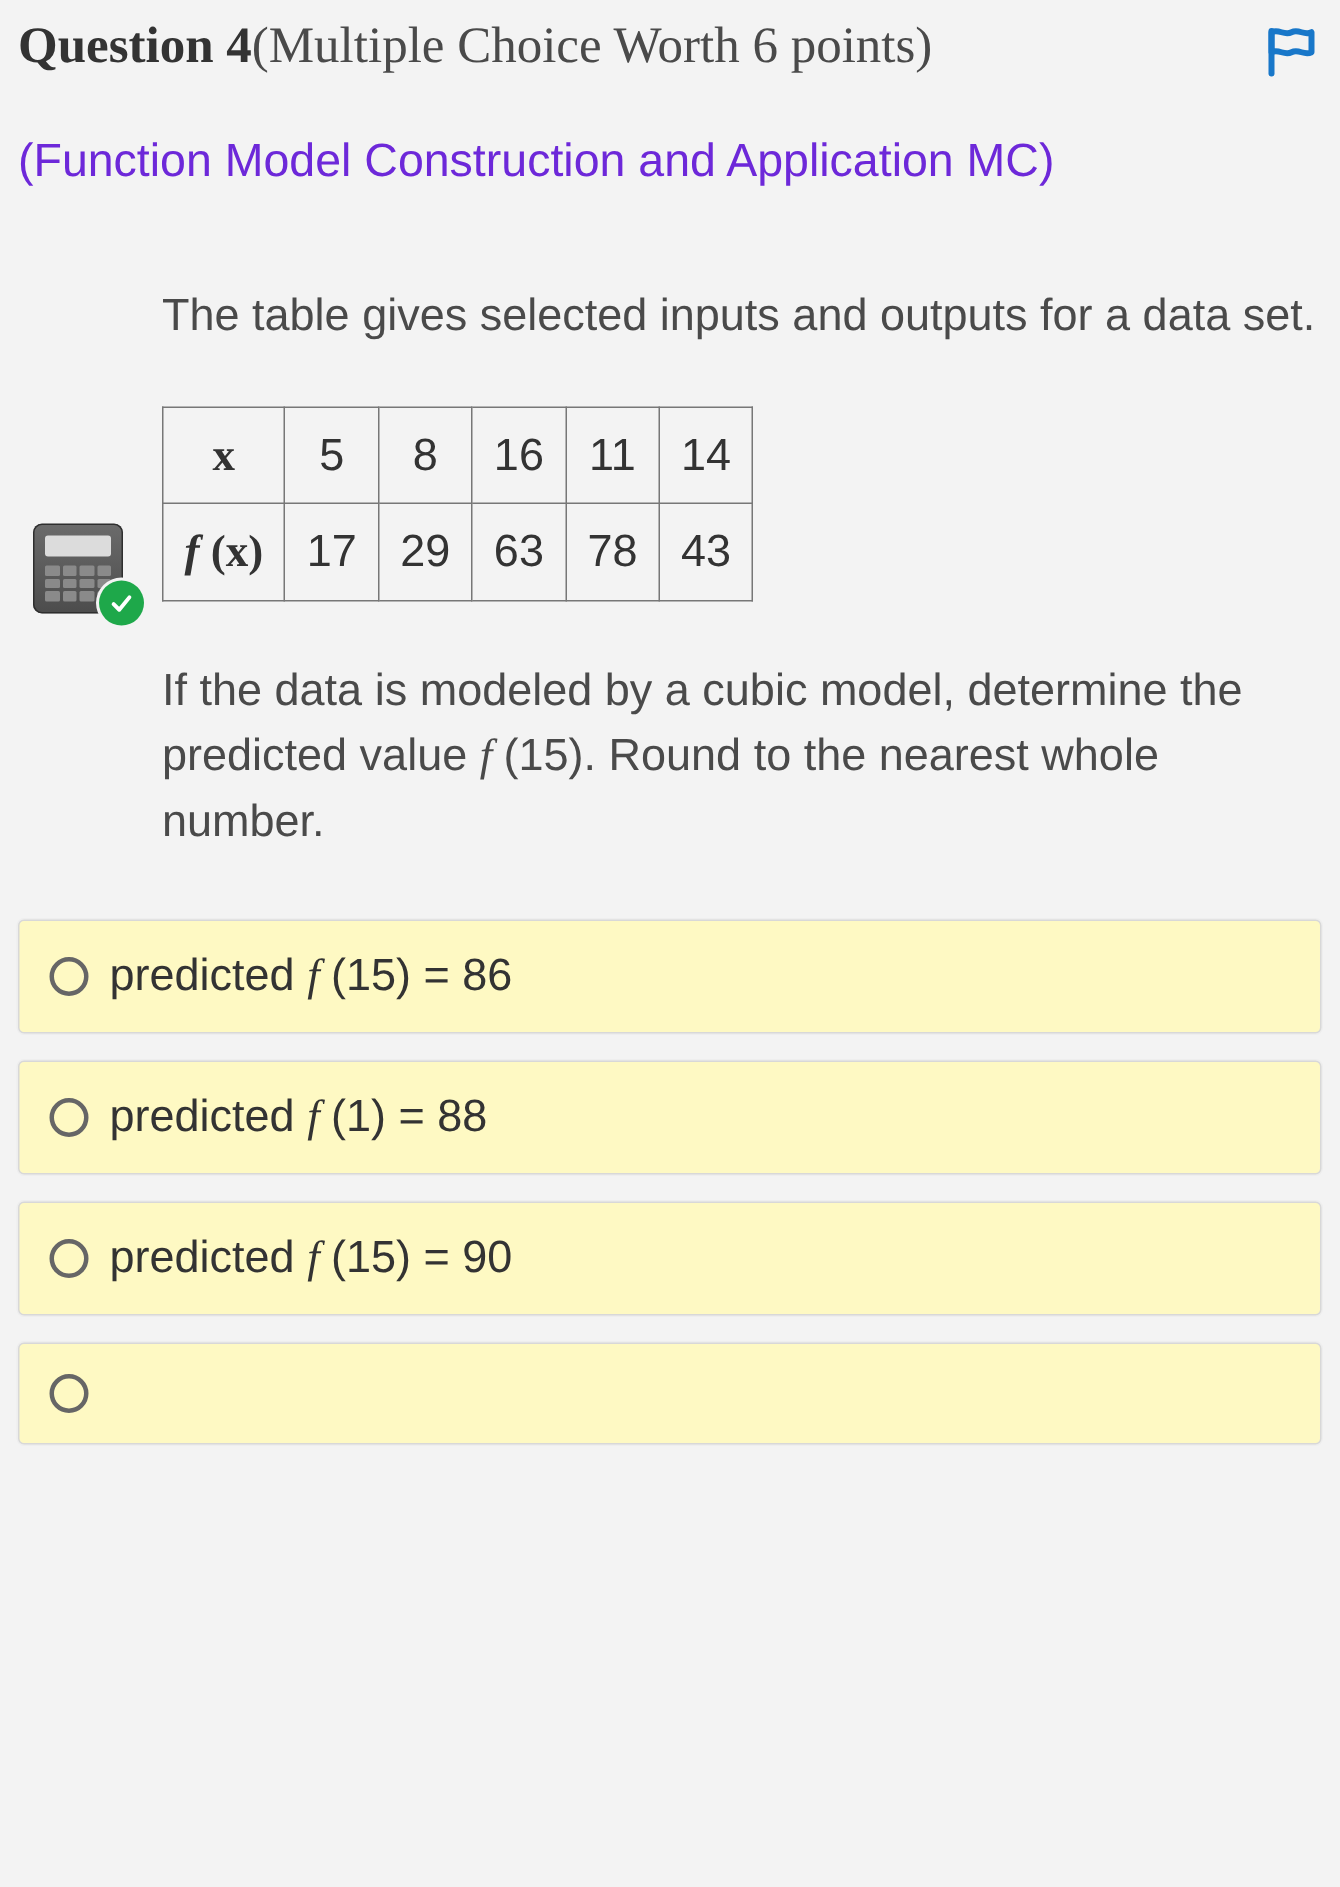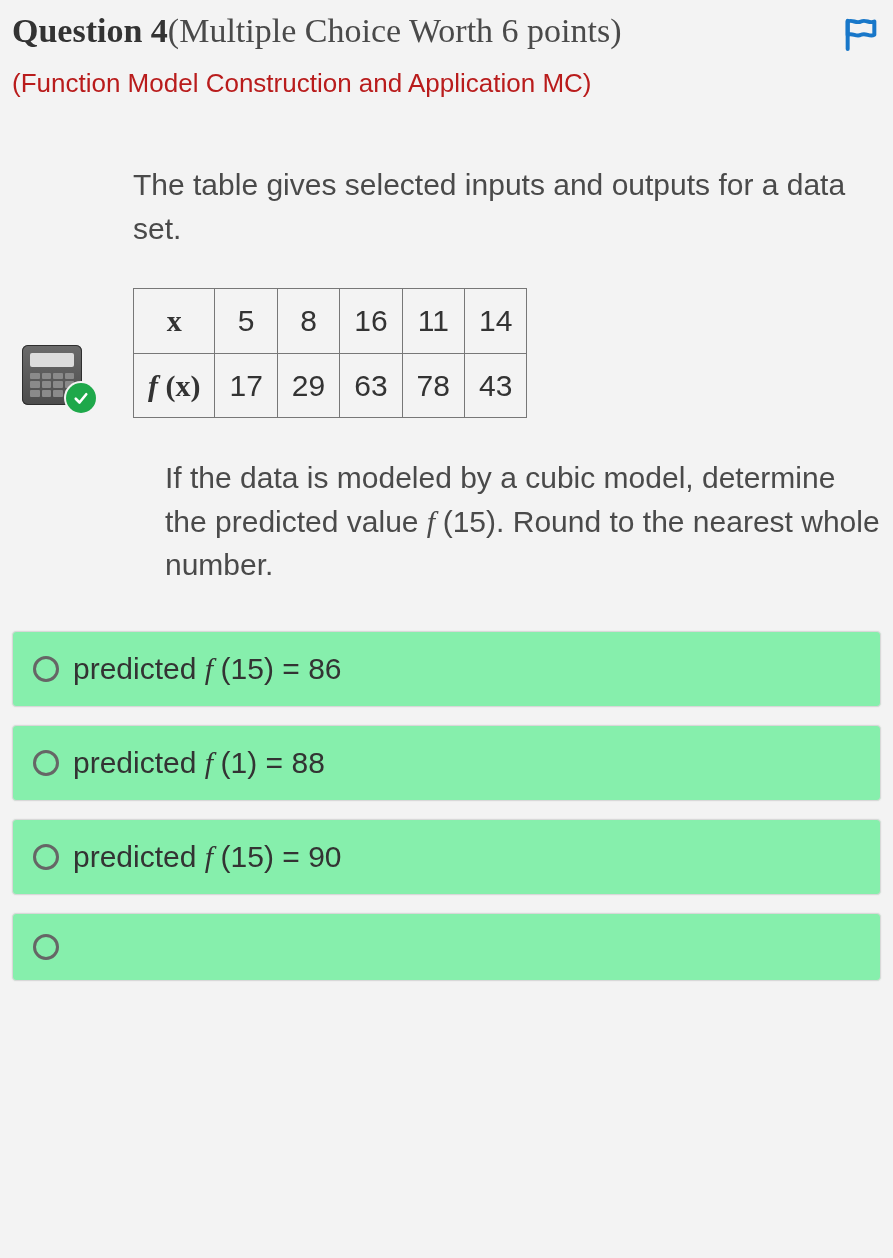--- a/index.html
+++ b/index.html
@@ -16,34 +16,34 @@
     align-items: flex-start;
     justify-content: space-between;
     font-family: Liberation Serif, serif;
   }
   .q-title {
     font-size: 34px;
     line-height: 1.25;
   }
   .q-title b { font-weight: 700; color: #333; }
   .subtitle {
-    font-size: 26px;
-    color: #b91c1c;
-    margin-top: 14px;
+    font-size: 31px;
+    color: #6d28d9;
+    margin-top: 35px;
   }
   .flag-icon {
     width: 40px; height: 40px;
     margin-top: 4px;
     flex-shrink: 0;
   }
   .body-row {
     display: flex;
     align-items: center;
     margin-top: 64px;
-    gap: 45px;
+    gap: 20px;
     padding-left: 10px;
   }
   .calc-wrap {
     position: relative;
     width: 66px;
     flex-shrink: 0;
   }
   .calc-icon {
     width: 60px; height: 60px;
     background: linear-gradient(#6b6b6b,#4c4c4c);
@@ -75,21 +75,21 @@
     box-shadow: 0 0 0 2px #f3f3f3;
     display: flex; align-items: center; justify-content: center;
   }
   .check-badge svg { width: 18px; height: 18px; }
   .prompt {
     font-size: 30px;
     line-height: 1.45;
     color: #4a4a4a;
   }
   .prompt .chunk { margin-bottom: 38px; }
-  .prompt .chunk:last-child { margin-bottom: 0; margin-left: 32px; }
+  .prompt .chunk:last-child { margin-bottom: 0; }
   .fn { font-style: italic; font-family: "Times New Roman", serif; }
   table.data {
     border-collapse: collapse;
     margin: 2px 0;
   }
   table.data td, table.data th {
     border: 1px solid #777;
     padding: 10px 14px;
     font-size: 30px;
     text-align: center;
@@ -101,21 +101,21 @@
     font-family: "Times New Roman", serif;
     font-weight: bold;
   }
   .choices {
     margin-top: 44px;
     display: flex;
     flex-direction: column;
     gap: 18px;
   }
   .choice {
-    background: #86efac;
+    background: #fef9c3;
     border: 1px solid #d8d8d8;
     border-radius: 4px;
     padding: 20px 20px;
     font-size: 30px;
     color: #333;
     display: flex;
     align-items: center;
     gap: 14px;
     box-shadow: 0 0 0 1px #eee;
     cursor: pointer;

